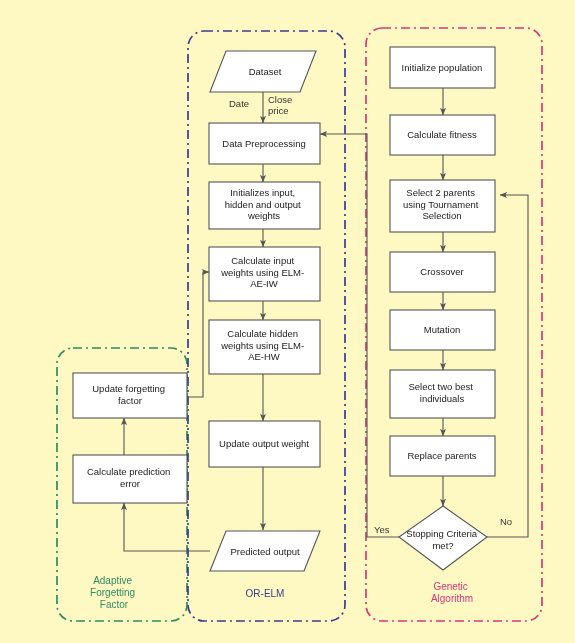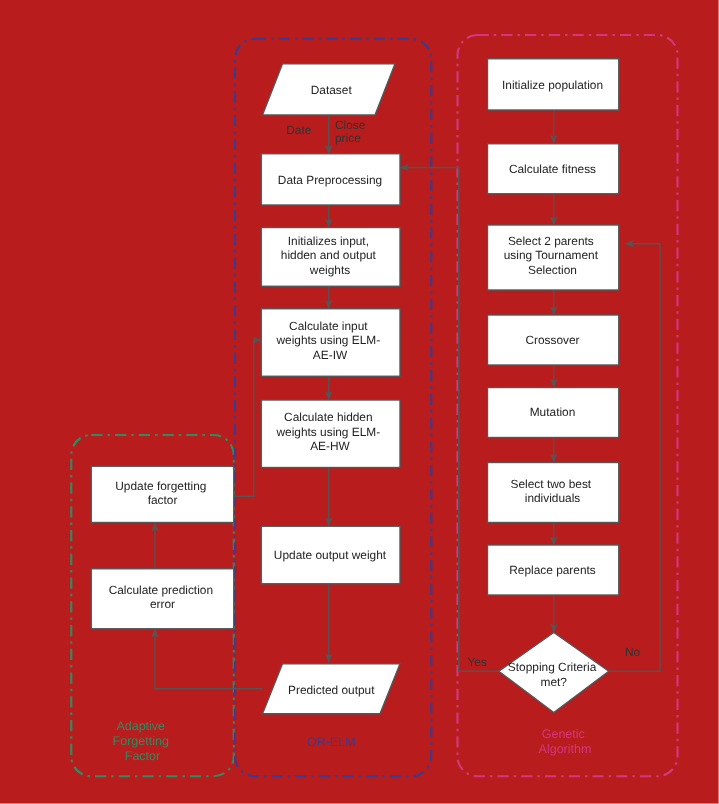--- a/index.html
+++ b/index.html
@@ -7,21 +7,21 @@
     padding: 0;
     background: #ffffff;
   }
   body {
     font-family: "Liberation Sans", sans-serif;
   }
   #canvas {
     position: relative;
     width: 575px;
     height: 643px;
-    background: #b91c1c;
+    background: #fef9c3;
     overflow: hidden;
   }
   #diagram-svg {
     position: absolute;
     left: 0;
     top: 0;
     width: 575px;
     height: 643px;
   }
   .grp-label {

